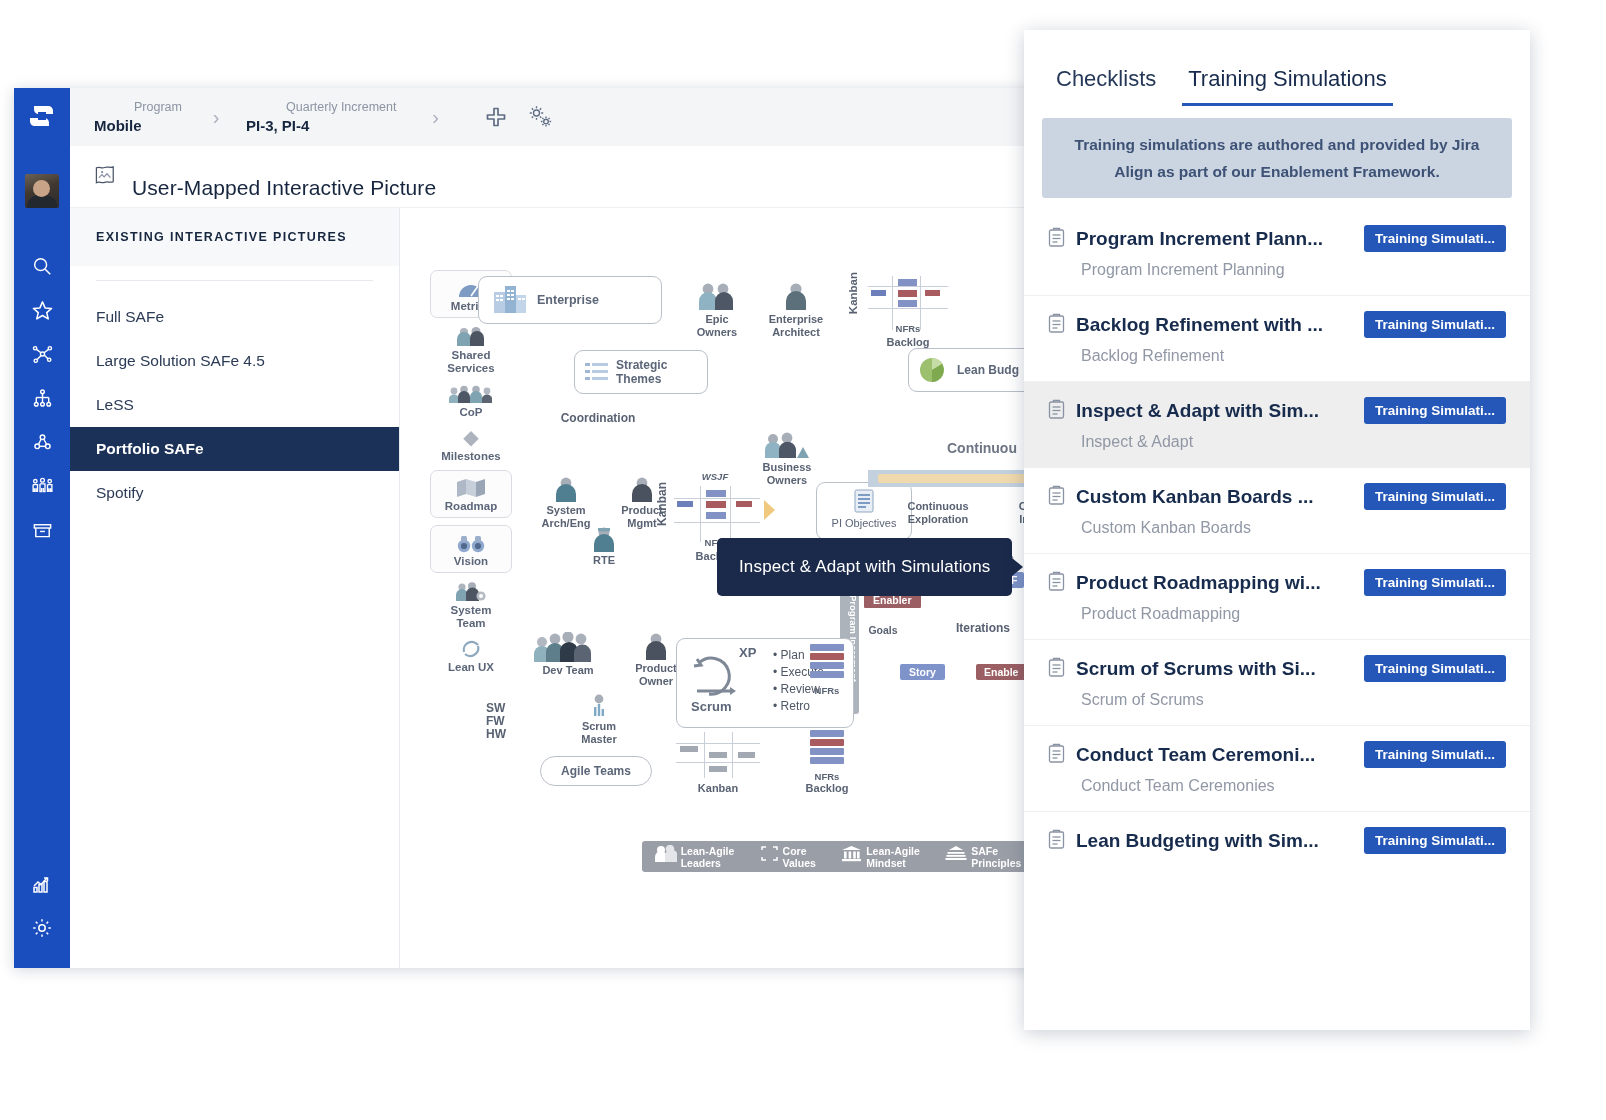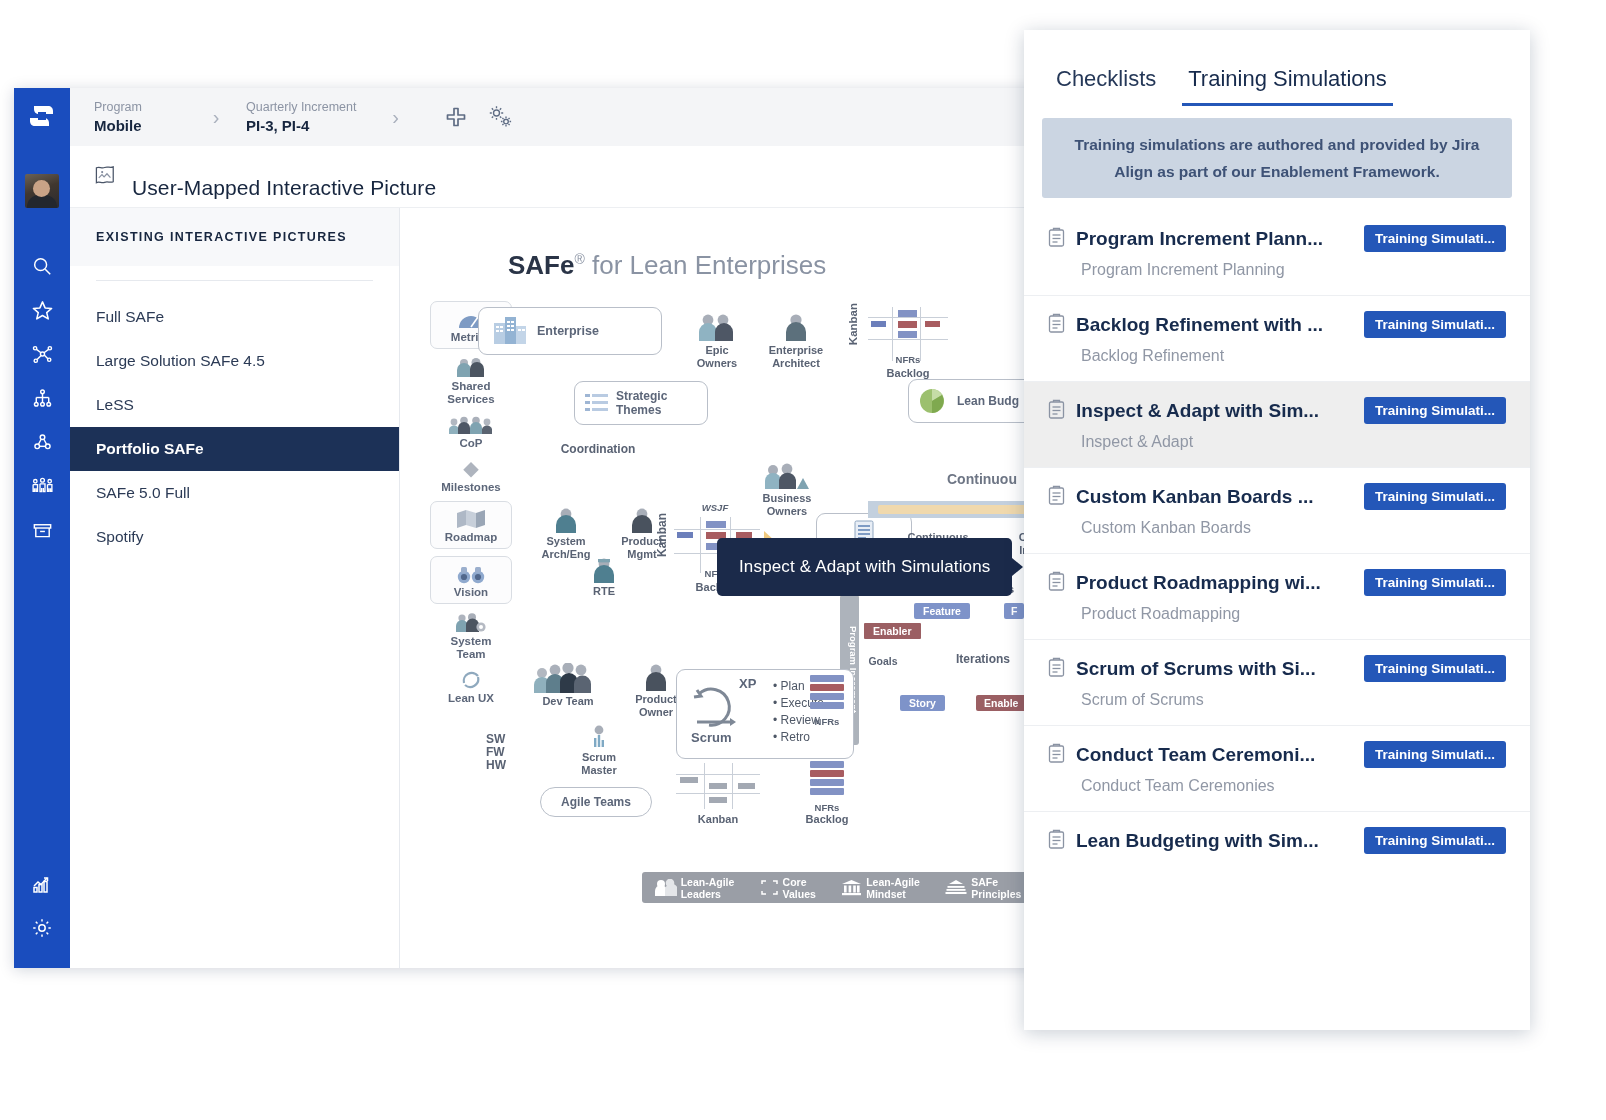--- a/index.html
+++ b/index.html
@@ -49,21 +49,21 @@
     cursor: pointer;
   }
   .rail-ico svg { display:block; }
 
   
   .crumbbar {
     position:absolute; left:56px; top:0; right:0; height:58px;
     background:#F4F5F7; display:flex; align-items:center; padding-left:24px;
   }
   .crumb { min-width: 92px; }
-  .crumb .k { font-size: 12.5px; color:#8C94A4; line-height:16px; }
+  .crumb .k { font-size: 12.5px; color:#8C94A4; line-height:16px;margin-left:40px; }
   .crumb .v { font-size: 15px; color:#17263F; font-weight:700; line-height:19px; margin-top:1px;}
   .crumb-sep { width: 60px; text-align:center; color:#A9B0BD; font-size:20px; font-weight:300;}
   .crumb-sep.s2 { width: 78px; }
   .crumb-act { width:44px; display:flex; align-items:center; justify-content:center; cursor:pointer;}
 
   
   .titlebar {
     position:absolute; left:56px; top:58px; right:0; height:62px;
     background:#fff; display:flex; align-items:center; padding-left:24px;
     border-bottom: 1px solid #EDEFF2;
@@ -109,21 +109,21 @@
   }
   .sp-item { width:82px; text-align:center; font-size:11.5px; font-weight:700; color:#5C6679; line-height:13px;}
   .sp-item.boxed { border:1.3px solid #D9DDE3; border-radius:7px; background:#FCFCFD; padding:5px 0 4px;}
   .sp-ico { height:22px; display:flex; align-items:flex-end; justify-content:center; margin-bottom:2px;}
 
   .bigbar {
     position:absolute; left:214px; bottom:-8px; width:392px; height:31px;
     background:#9A9EA6; border-radius:3px; display:flex; align-items:center;
     justify-content:space-around; color:#fff; font-size:10.5px; font-weight:700; line-height:12px;
   }
-  .bigbar span { display:flex; align-items:center; gap:4px; text-align:left;}
+  .bigbar span { display:flex; align-items:flex-start; gap:4px; text-align:left;}
   .stack { width:34px; }
   .stack i { display:block; height:7px; margin-bottom:2px; border-radius:1px;}
 
   .piplanning {
     position:absolute; width:19px; border-radius:3px; background:#F6E2BC;
     color:#6B5E43; writing-mode:vertical-rl; text-align:center; font-size:9.5px;
     font-weight:700; letter-spacing:.4px; padding:6px 0;
   }
   .chevron-band{
     position:absolute; height:17px; background:#C3D0DE;
@@ -330,33 +330,27 @@
         <li>
             <span>Large Solution SAFe 4.5</span>
           </li>
         <li>
             <span>LeSS</span>
           </li>
         <li class="sel">
             <span>Portfolio SAFe</span>
           </li>
         <li>
-            <span>SAFe 5.0 Full</span>
-          </li>
-        <li>
             <span>Spotify</span>
           </li>
       </ul>
     </div>
 
     <div class="canvas">
       <div class="safe">
-        <div class="safe-title">
-          <b>SAFe</b><sup>®</sup><span> for Lean Enterprises</span>
-        </div>
 
         <div class="diagram">
 
           <div class="spanner">
             <div class="sp-item boxed">
               <div class="sp-ico">
                 <svg width="26" height="17" viewBox="0 0 26 17">
                     <path d="M1 16a12 12 0 0124 0z" fill="#7E9BC4"></path>
                     <path d="M13 15 L20 5" stroke="#fff" stroke-width="1.6"></path>
                   </svg>

